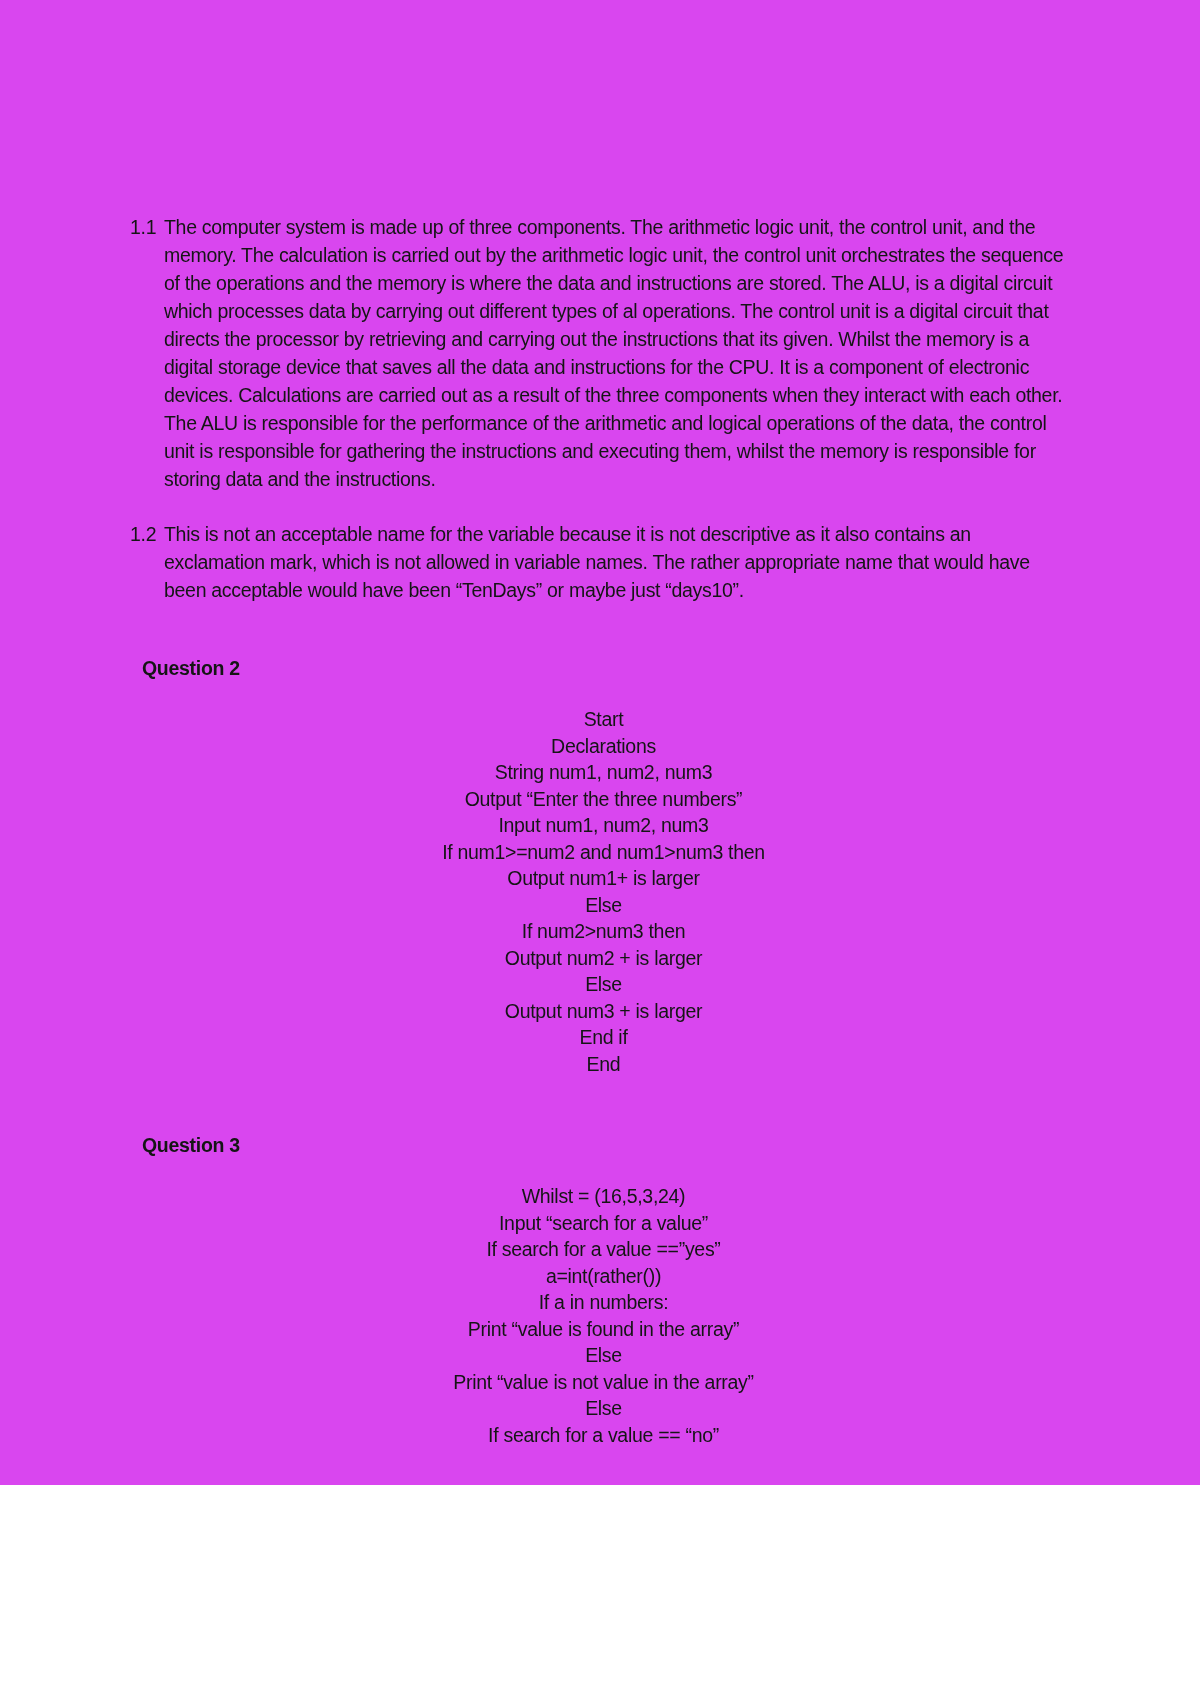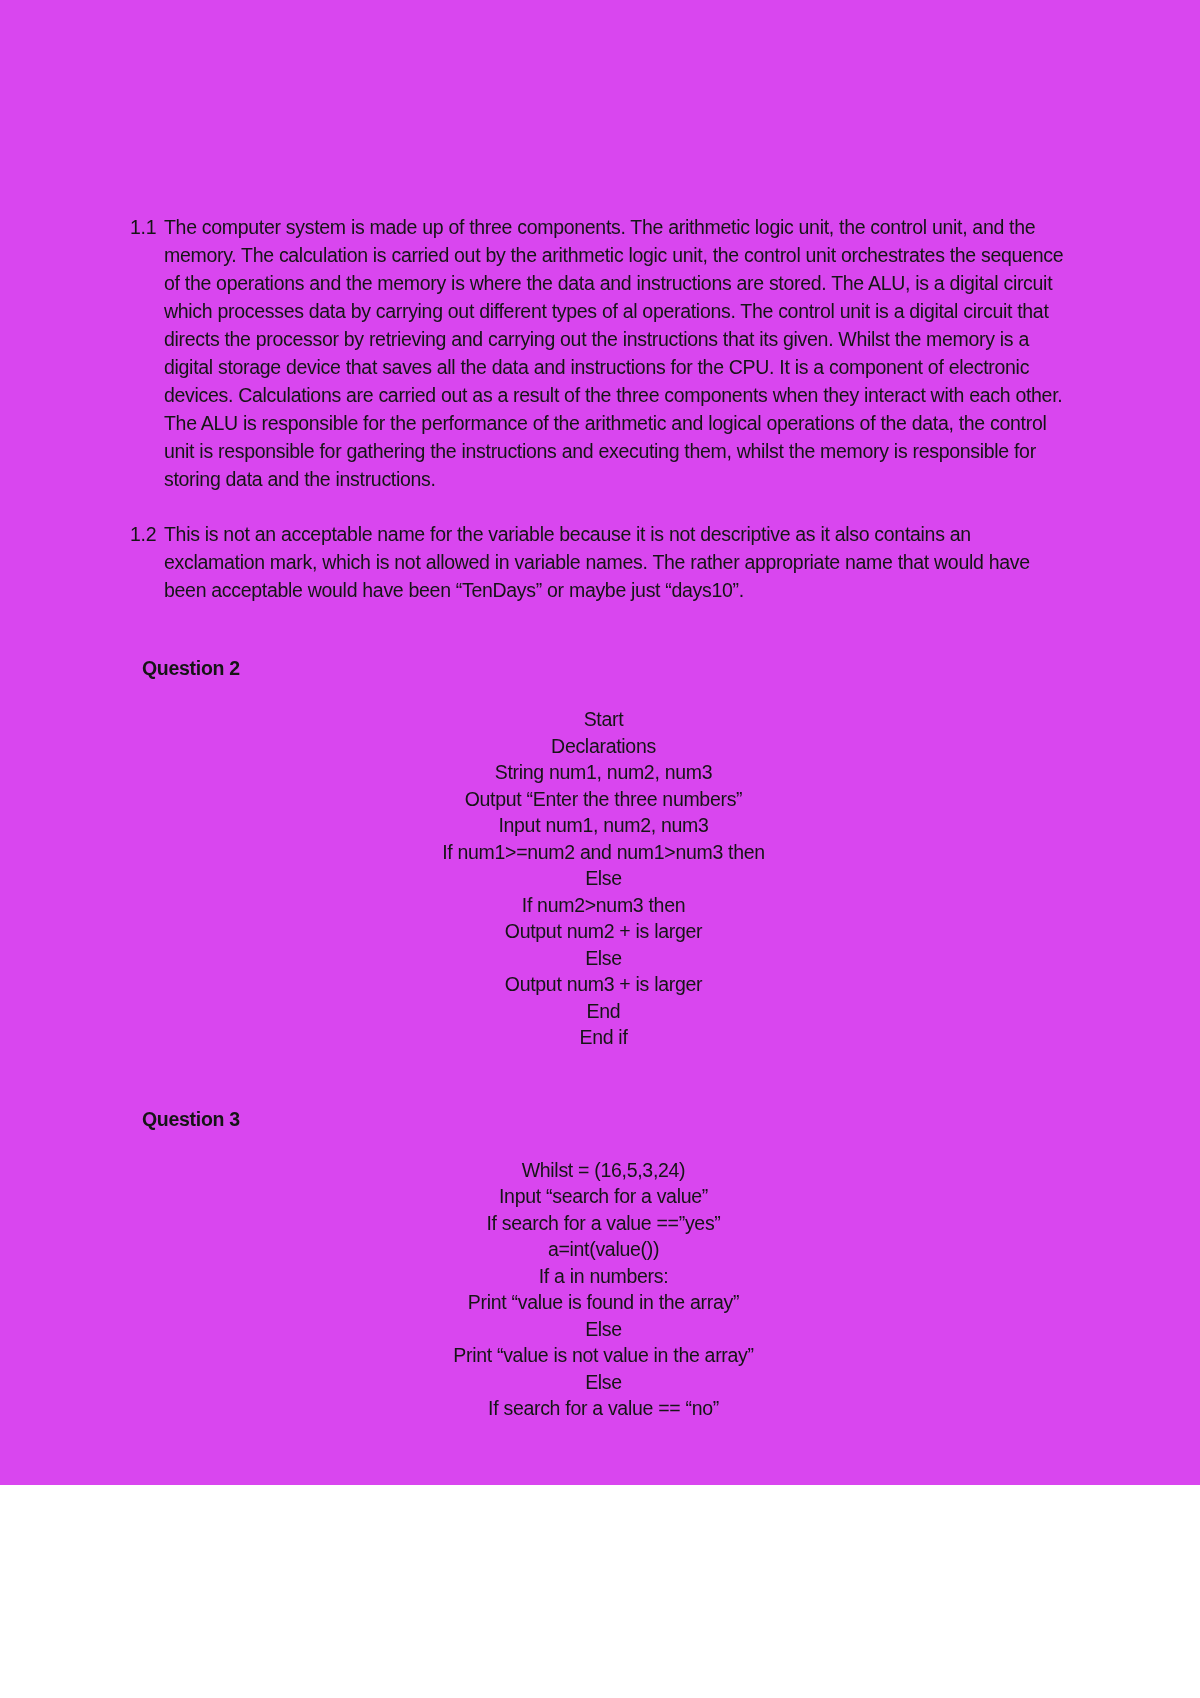--- a/index.html
+++ b/index.html
@@ -75,36 +75,37 @@
 
     <div class="qheading first">Question 2</div>
 
     <div class="code">
       <div class="code-line">Start</div>
       <div class="code-line">Declarations</div>
       <div class="code-line">String num1, num2, num3</div>
       <div class="code-line">Output “Enter the three numbers”</div>
       <div class="code-line">Input num1, num2, num3</div>
       <div class="code-line">If num1&gt;=num2 and num1&gt;num3 then</div>
+      <div class="code-line">Output num1+ is larger</div>
       <div class="code-line">Else</div>
       <div class="code-line">If num2&gt;num3 then</div>
       <div class="code-line">Output num2 + is larger</div>
       <div class="code-line">Else</div>
       <div class="code-line">Output num3 + is larger</div>
+      <div class="code-line">End if</div>
       <div class="code-line">End</div>
-      <div class="code-line">End if</div>
     </div>
 
     <div class="qheading">Question 3</div>
 
     <div class="code">
       <div class="code-line">Whilst = (16,5,3,24)</div>
       <div class="code-line">Input “search for a value”</div>
       <div class="code-line">If search for a value ==”yes”</div>
-      <div class="code-line">a=int(value())</div>
+      <div class="code-line">a=int(rather())</div>
       <div class="code-line">If a in numbers:</div>
       <div class="code-line">Print “value is found in the array”</div>
       <div class="code-line">Else</div>
       <div class="code-line">Print “value is not value in the array”</div>
       <div class="code-line">Else</div>
       <div class="code-line">If search for a value == “no”</div>
     </div>
 
   </div>
 </div>

